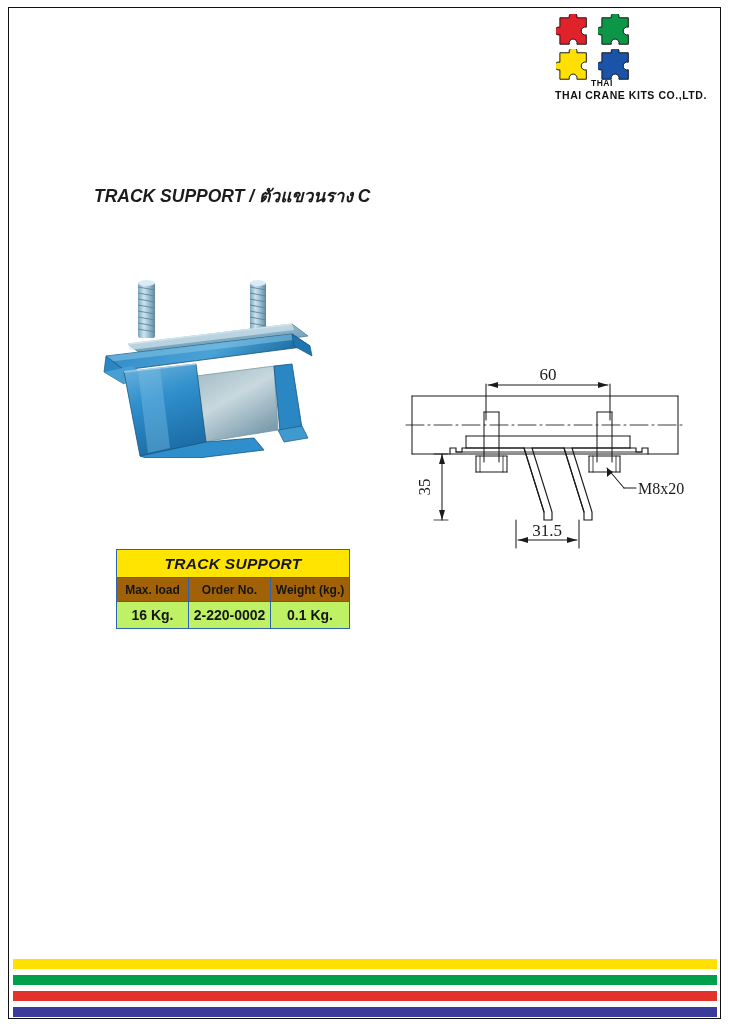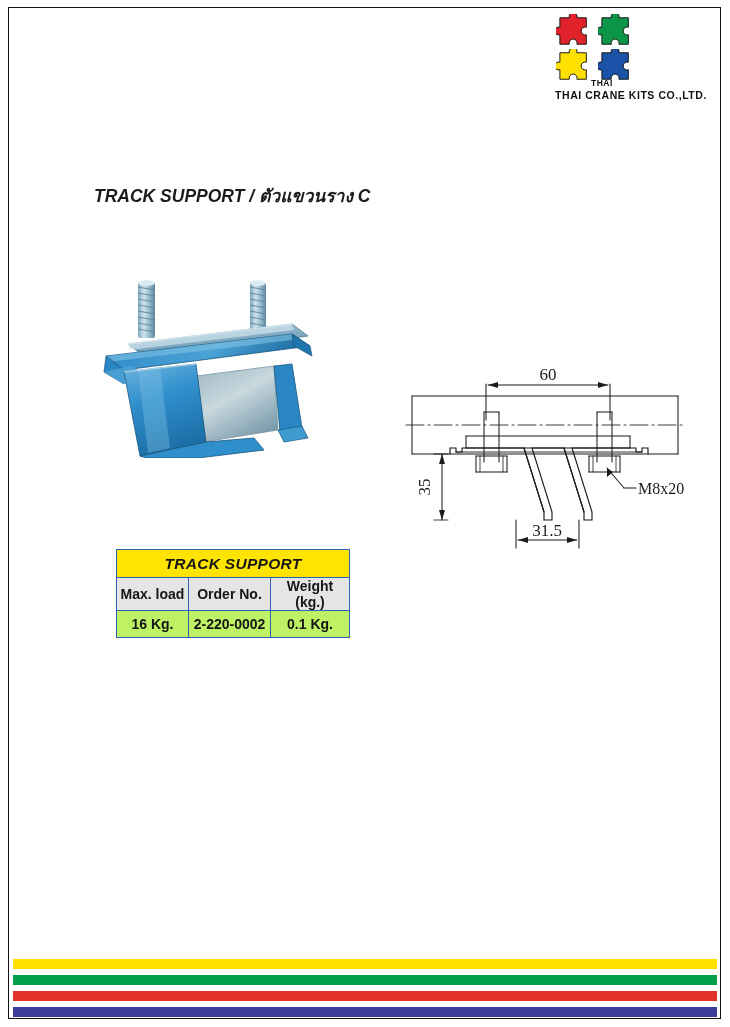--- a/index.html
+++ b/index.html
@@ -142,22 +142,22 @@
     padding: 0;
   }
   .th-title {
     background: #ffe400;
     font-size: 15.5px;
     font-style: italic;
     height: 27px;
     letter-spacing: 0.3px;
   }
   .th-col {
-    background: #e5e5e5;
-    font-size: 14px;
+    background: #a16207;
+    font-size: 12px;
     height: 23px;
   }
   .td-val {
     background: #bef264;
     font-size: 14px;
     height: 26px;
   }
   .col-a { width: 71px; }
   .col-b { width: 81px; }
   .col-c { width: 78px; }

